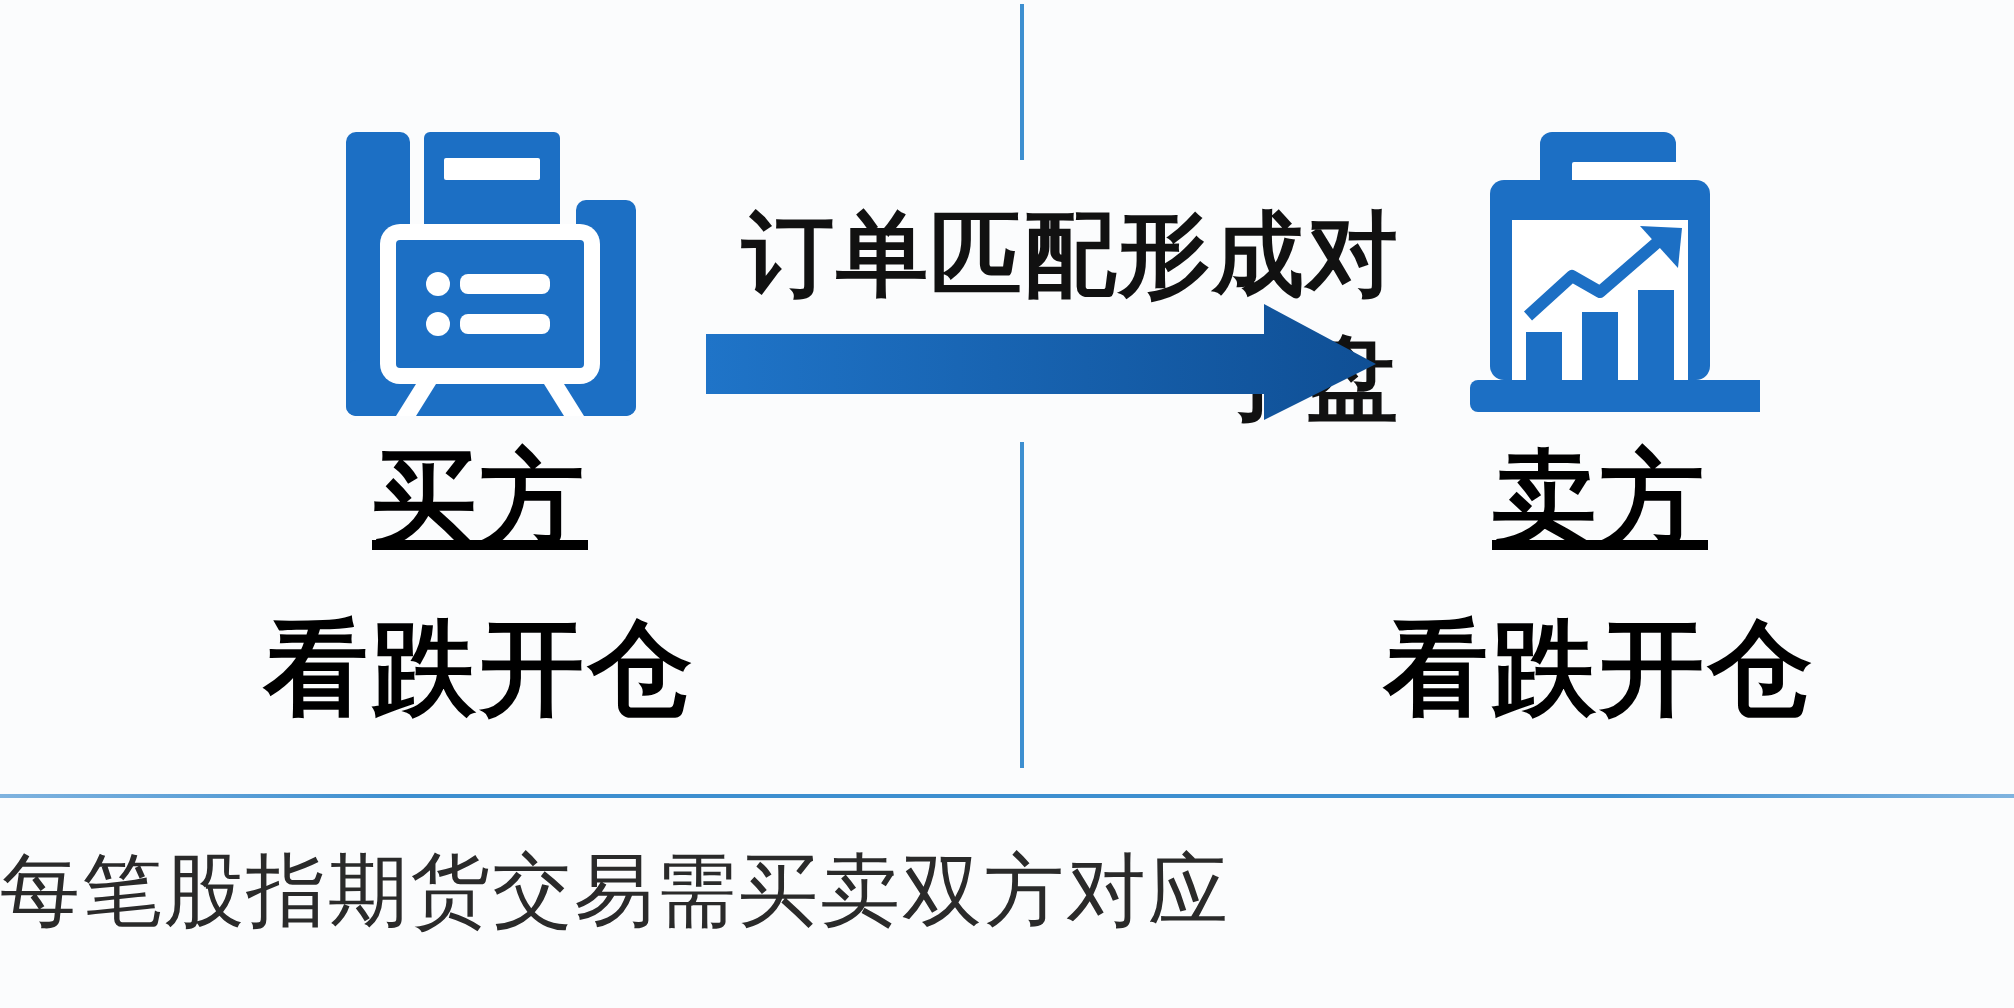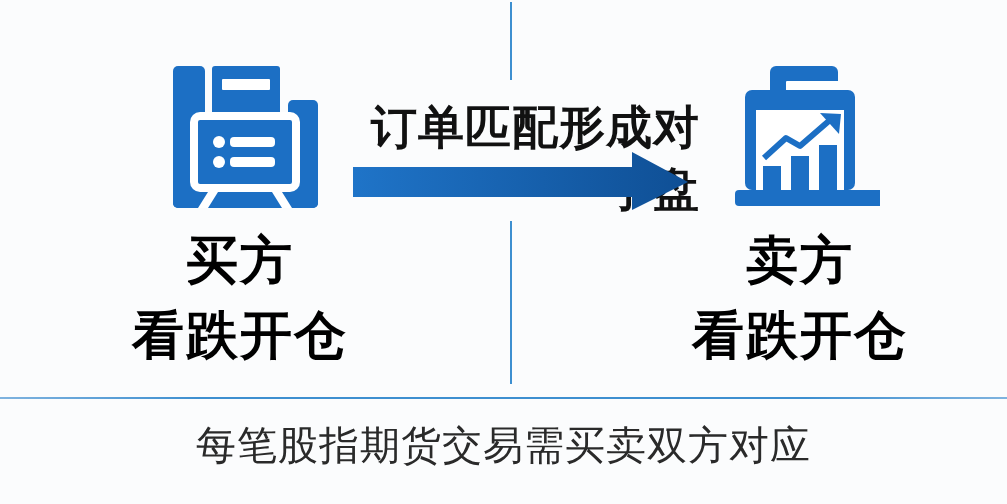--- a/index.html
+++ b/index.html
@@ -18,31 +18,31 @@
     position: absolute; left: 0; top: 397px; width: 1007px; height: 2px;
     background: linear-gradient(90deg, #7fb3df 0%, #3d8fd0 20%, #3d8fd0 80%, #7fb3df 100%);
   }
   .icon { position: absolute; }
   .icon.buyer { left: 160px; top: 52px; width: 160px; height: 160px; }
   .icon.seller { left: 720px; top: 52px; width: 160px; height: 160px; }
   .side-title {
     position: absolute; width: 300px; text-align: center;
     font-weight: bold; color: #000; font-size: 52px; line-height: 60px; letter-spacing: 2px;
   }
-  .side-title.l1 { top: 230px; }
+  .side-title.l1 { top: 220px; text-decoration: underline; }
   .side-title.l2 { top: 305px; }
   .side-title.buyer { left: 90px; }
   .side-title.seller { left: 650px; }
   .arrow-label {
     position: absolute; left: 340px; top: 97px; width: 360px; text-align: right;
     font-size: 46px; font-weight: bold; color: #111; letter-spacing: 1px;
   }
   .arrow { position: absolute; left: 350px; top: 150px; width: 340px; height: 64px; }
   .footer {
-    position: absolute; left: 0; top: 418px; width: 1007px; text-align: center;
+    position: absolute; left: 0; top: 418px; width: 1007px; text-align: left;
     font-size: 40px; color: #2a2a2a; letter-spacing: 1px;
   }
 </style>
 </head>
 <body>
 
 <div class="vline top"></div>
 <div class="vline bottom"></div>
 <div class="hline"></div>
 

